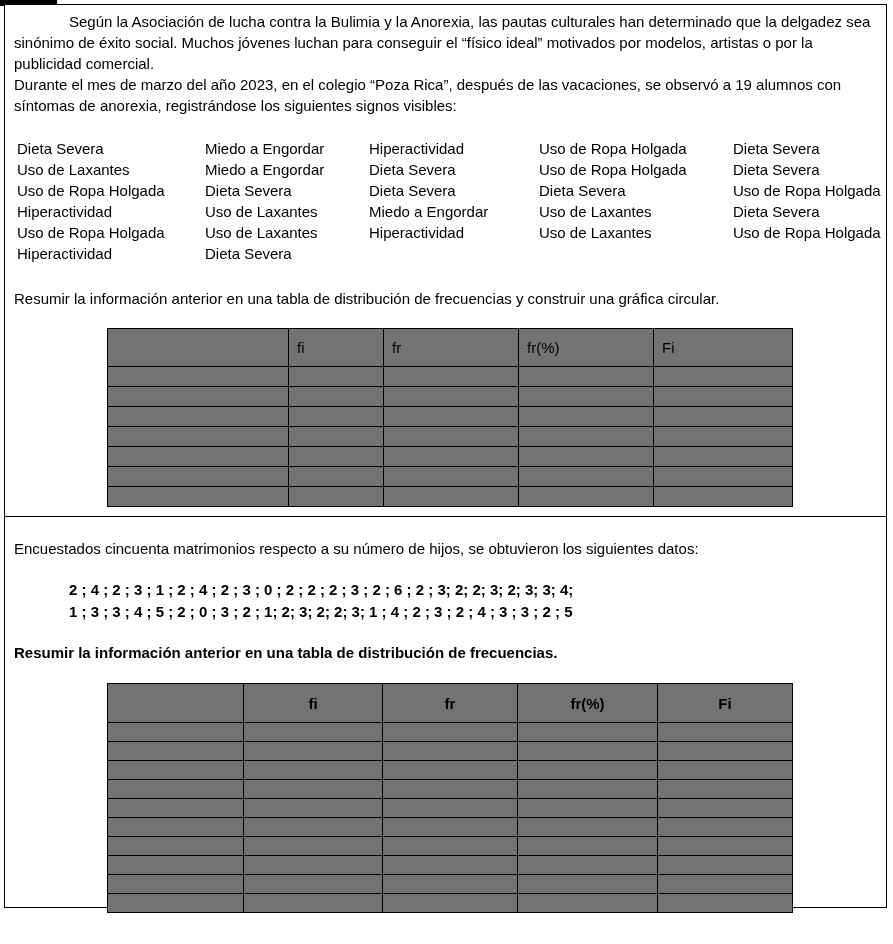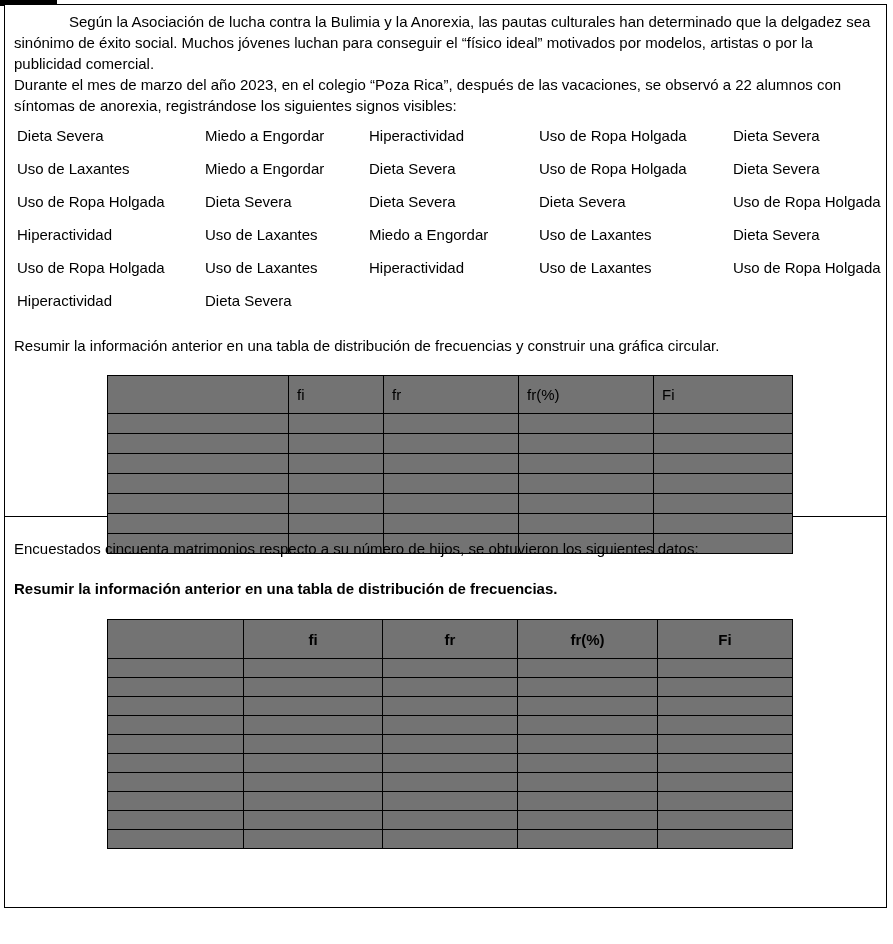--- a/index.html
+++ b/index.html
@@ -39,24 +39,24 @@
     height:512px;
     border-bottom:1px solid #000;
   }
   .sec2 {
     height:390px;
     padding-top:5px;
   }
   p { margin:0; }
   .indent-first { text-indent:55px; }
   .signs-grid {
-    margin-top:9px;
+    margin-top:22px;
     display:grid;
     grid-template-columns:188px 164px 170px 194px 1fr;
-    row-gap:12px;
+    row-gap:0;
     padding-left:3px;
   }
   .signs-grid > div { height:21px; white-space:nowrap; }
   .instruction1 { margin-top:24px; }
   .freq-table {
     border-collapse:collapse;
     table-layout:fixed;
     margin-left:93px;
     width:685px;
     background:#737373;
@@ -98,21 +98,21 @@
 <body>
 
 <div class="page">
 
   <div class="corner-mark"></div>
 
   <div class="doc">
 
     <div class="sec sec1">
       <p class="indent-first">Según la Asociación de lucha contra la Bulimia y la Anorexia, las pautas culturales han determinado que la delgadez sea sinónimo de éxito social. Muchos jóvenes luchan para conseguir el “físico ideal” motivados por modelos, artistas o por la publicidad comercial.</p>
-      <p>Durante el mes de marzo del año 2023, en el colegio “Poza Rica”, después de las vacaciones, se observó a 22 alumnos con síntomas de anorexia, registrándose los siguientes signos visibles:</p>
+      <p>Durante el mes de marzo del año 2023, en el colegio “Poza Rica”, después de las vacaciones, se observó a 19 alumnos con síntomas de anorexia, registrándose los siguientes signos visibles:</p>
 
       <div class="signs-grid">
           <div>Dieta Severa</div>
           <div>Miedo a Engordar</div>
           <div>Hiperactividad</div>
           <div>Uso de Ropa Holgada</div>
           <div>Dieta Severa</div>
           <div>Uso de Laxantes</div>
           <div>Miedo a Engordar</div>
           <div>Dieta Severa</div>
@@ -209,20 +209,24 @@
               <td></td>
               <td></td>
             </tr>
           </tbody>
       </table>
     </div>
 
     <div class="sec sec2">
       <p class="intro2">Encuestados cincuenta matrimonios respecto a su número de hijos, se obtuvieron los siguientes datos:</p>
 
+      <div class="data-lines">
+        <div>2 ; 4 ; 2 ; 3 ; 1 ; 2 ; 4 ; 2 ; 3 ; 0 ; 2 ; 2 ; 2 ; 3 ; 2 ; 6 ; 2 ; 3; 2; 2; 3; 2; 3; 3; 4;</div>
+        <div>1 ; 3 ; 3 ; 4 ; 5 ; 2 ; 0 ; 3 ; 2 ; 1; 2; 3; 2; 2; 3; 1 ; 4 ; 2 ; 3 ; 2 ; 4 ; 3 ; 3 ; 2 ; 5</div>
+      </div>
 
       <p class="instruction2">Resumir la información anterior en una tabla de distribución de frecuencias.</p>
 
       <table class="freq-table t2">
         <colgroup>
           <col style="width:136px">
             <col style="width:139px">
             <col style="width:135px">
             <col style="width:140px">
             <col style="width:135px">

